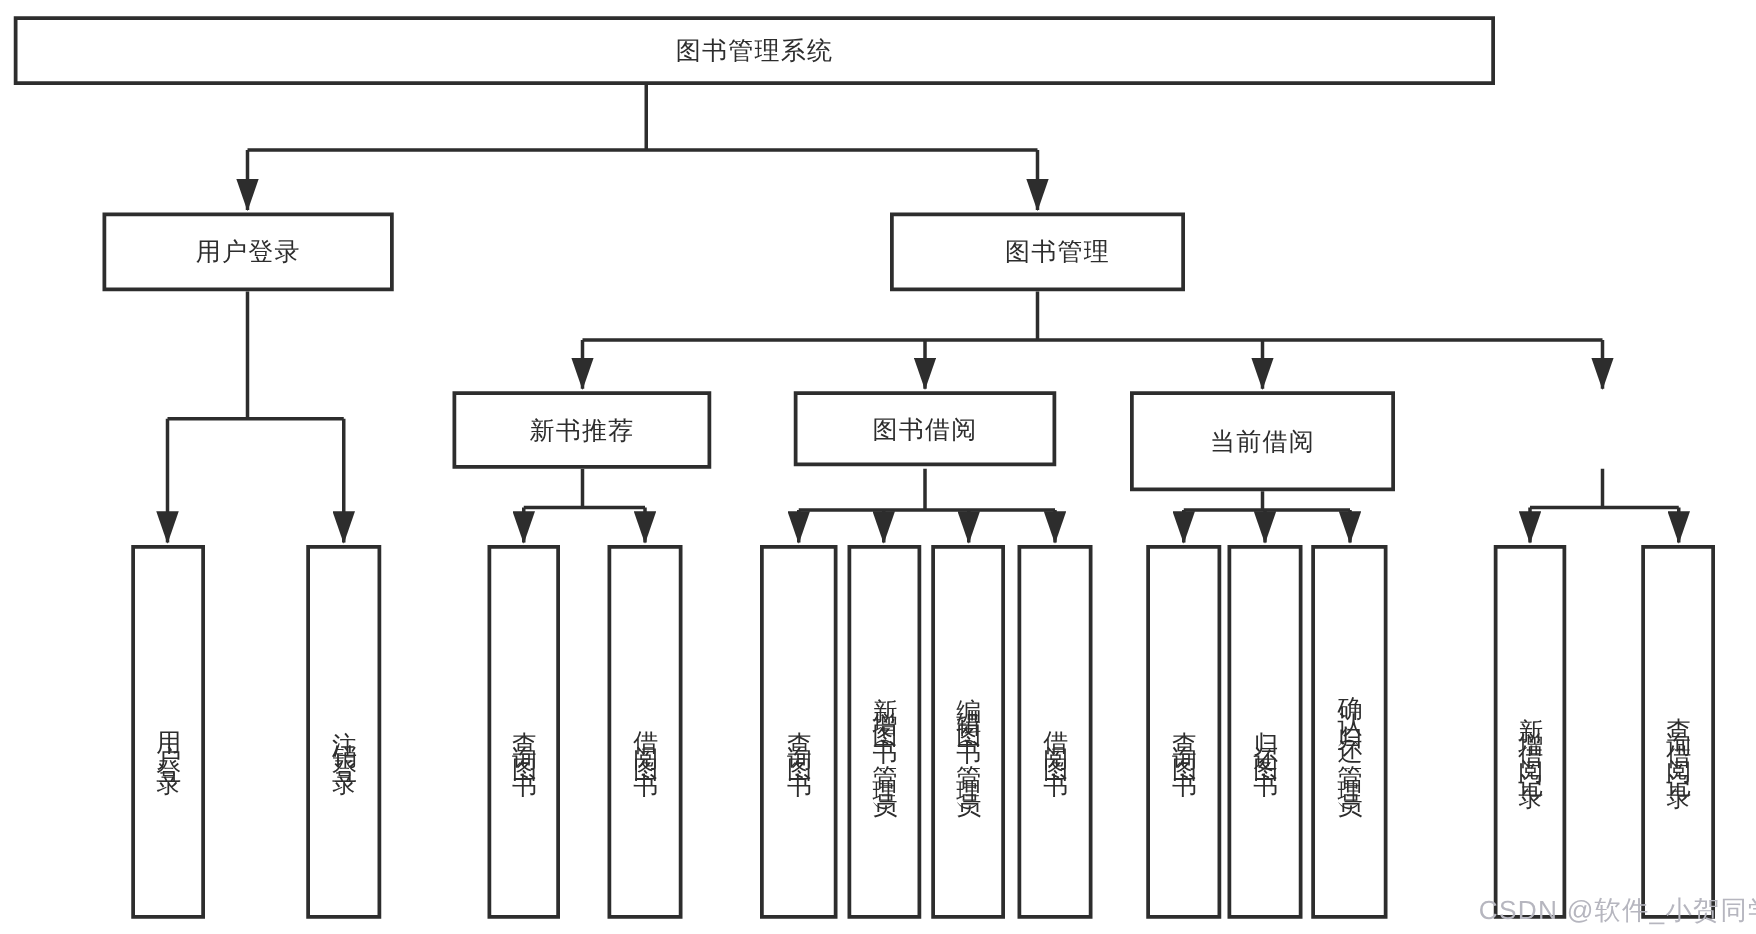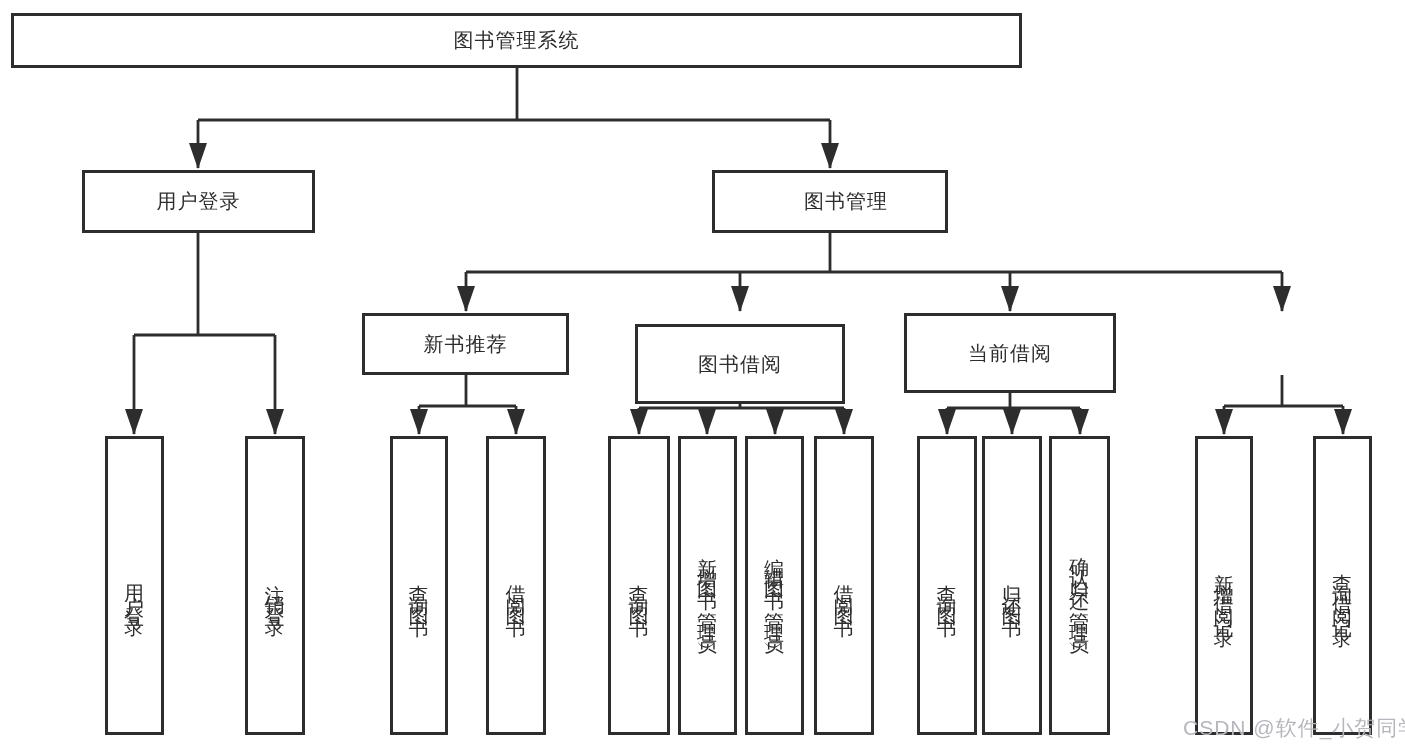--- a/index.html
+++ b/index.html
@@ -116,35 +116,35 @@
       </g>
 
       <g>
         <path d="M1282,375 L1282,406 M1224,406 L1343,406"></path>
         <line x1="1224" y1="406" x2="1224" y2="434" marker-end="url(#arrow)"></line>
         <line x1="1343" y1="406" x2="1343" y2="434" marker-end="url(#arrow)"></line>
       </g>
     </g>
   </svg>
 
-  <div class="node" style="left:11px; top:13px; width:1011px; height:55px;justify-content:center;">
+  <div class="node" style="left:11px; top:13px; width:1185px; height:55px;justify-content:center;">
     <span>图书管理系统</span>
   </div>
 
   <div class="node" style="left:82px; top:170px; width:233px; height:63px;">
     <span>用户登录</span>
   </div>
   <div class="node" style="left:712px; top:170px; width:236px; height:63px;padding-left:32px;">
     <span>图书管理</span>
   </div>
 
   <div class="node" style="left:362px; top:313px; width:207px; height:62px;">
     <span>新书推荐</span>
   </div>
-  <div class="node" style="left:635px; top:324px; width:210px; height:80px;">
+  <div class="node" style="left:635px; top:313px; width:210px; height:60px;">
     <span>图书借阅</span>
   </div>
   <div class="node" style="left:904px; top:313px; width:212px; height:80px;">
     <span>当前借阅</span>
   </div>
 
   <div class="leaf" style="left:105px; width:59px;">
     <span class="vtext">用户登录</span>
   </div>
   <div class="leaf" style="left:245px; width:60px;">

